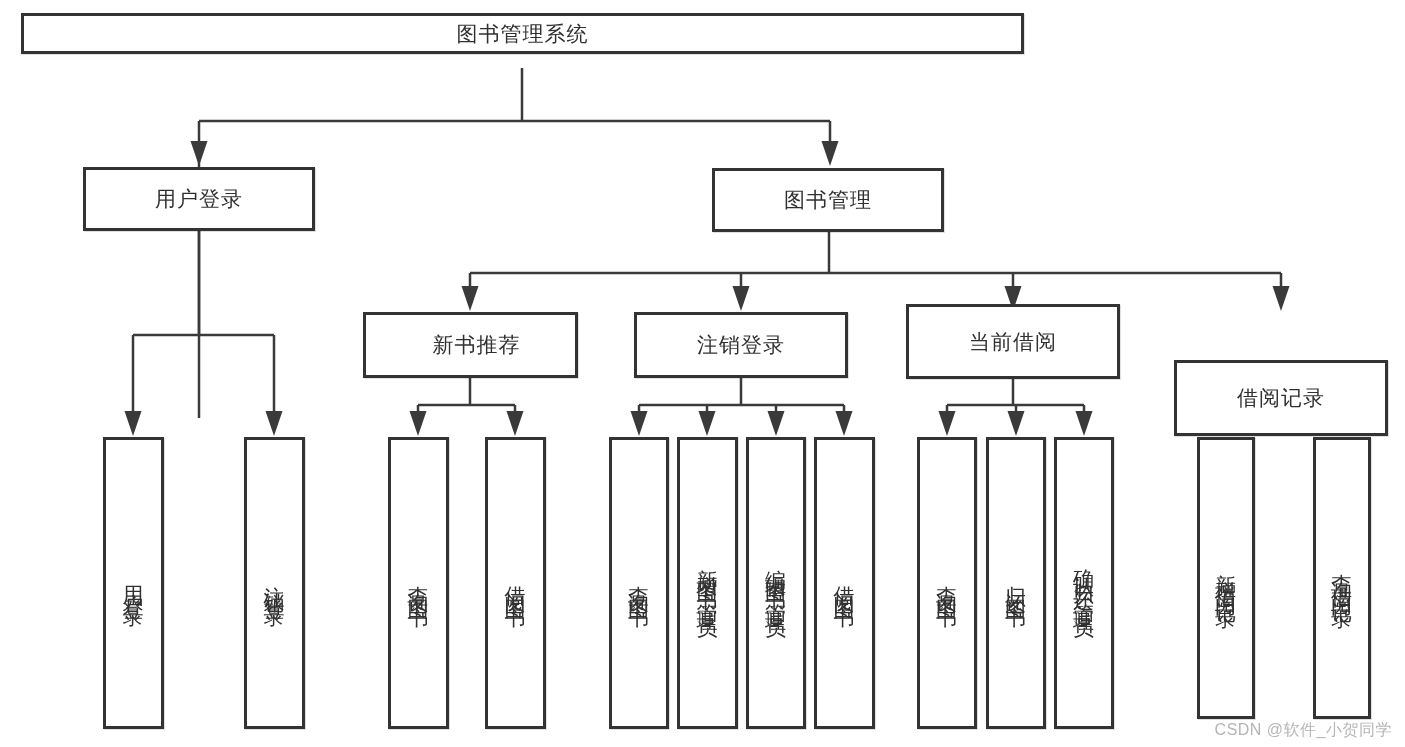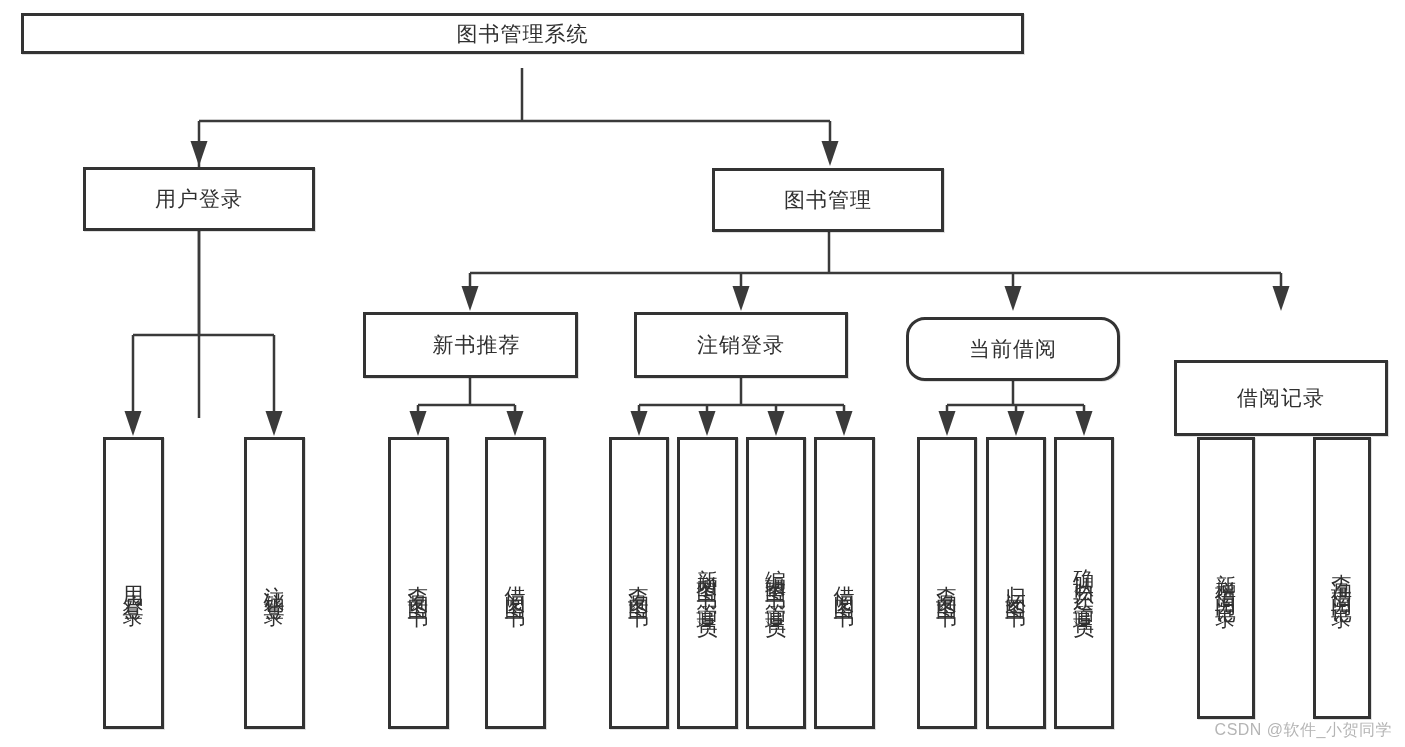--- a/index.html
+++ b/index.html
@@ -107,21 +107,21 @@
   <div class="box" style="left:712px;top:168px;width:232px;height:64px;">
     <span>图书管理</span>
   </div>
 
   <div class="box" style="left:363px;top:312px;width:215px;height:66px;padding-left:12px;">
     <span>新书推荐</span>
   </div>
   <div class="box" style="left:634px;top:312px;width:214px;height:66px;">
     <span>注销登录</span>
   </div>
-  <div class="box" style="left:906px;top:317px;width:214px;height:64px;border-radius:19px;">
+  <div class="box" style="left:906px;top:304px;width:214px;height:75px;">
     <span>当前借阅</span>
   </div>
   <div class="box" style="left:1174px;top:312px;width:214px;height:76px;margin-top:48px;">
     <span>借阅记录</span>
   </div>
 
   <div class="box vert" style="left:103px;top:437px;width:61px;height:292px;">
     <span>用户登录</span>
   </div>
   <div class="box vert" style="left:244px;top:437px;width:61px;height:292px;">

